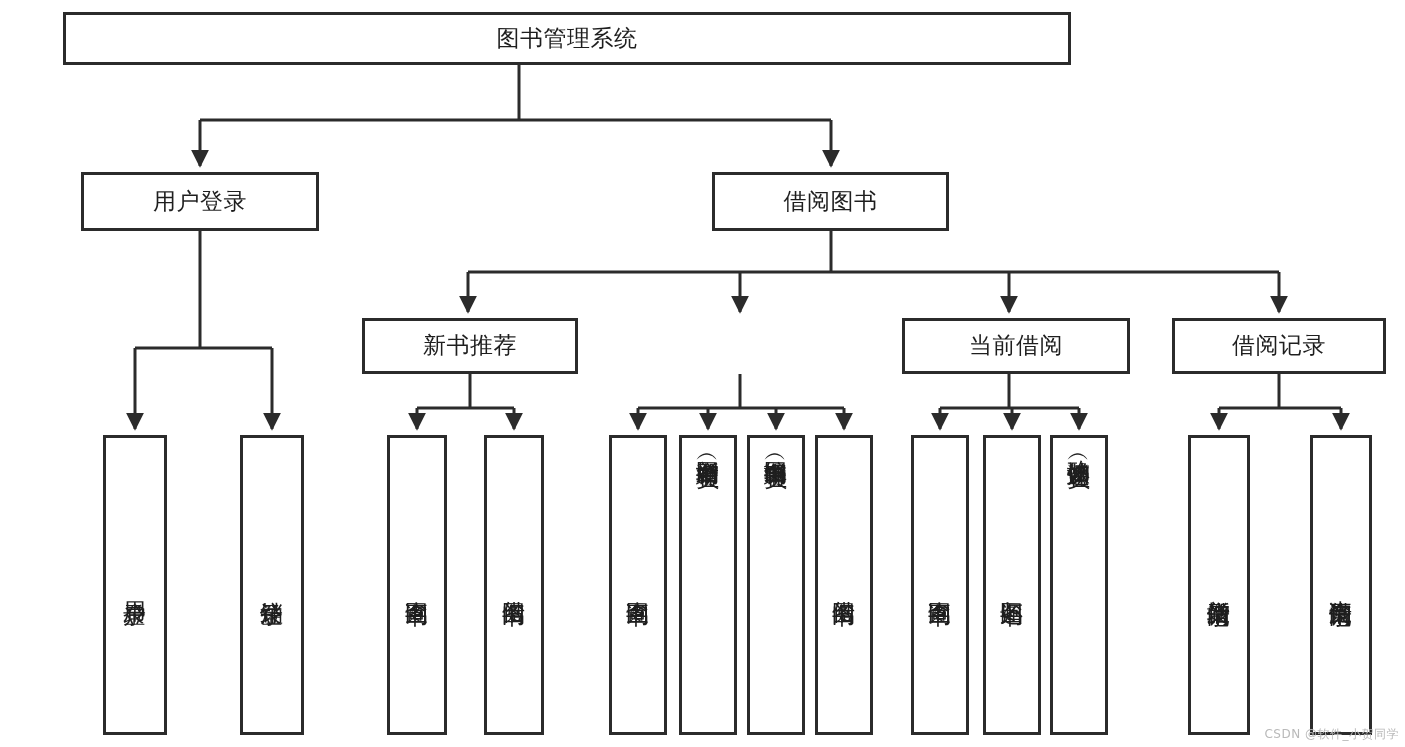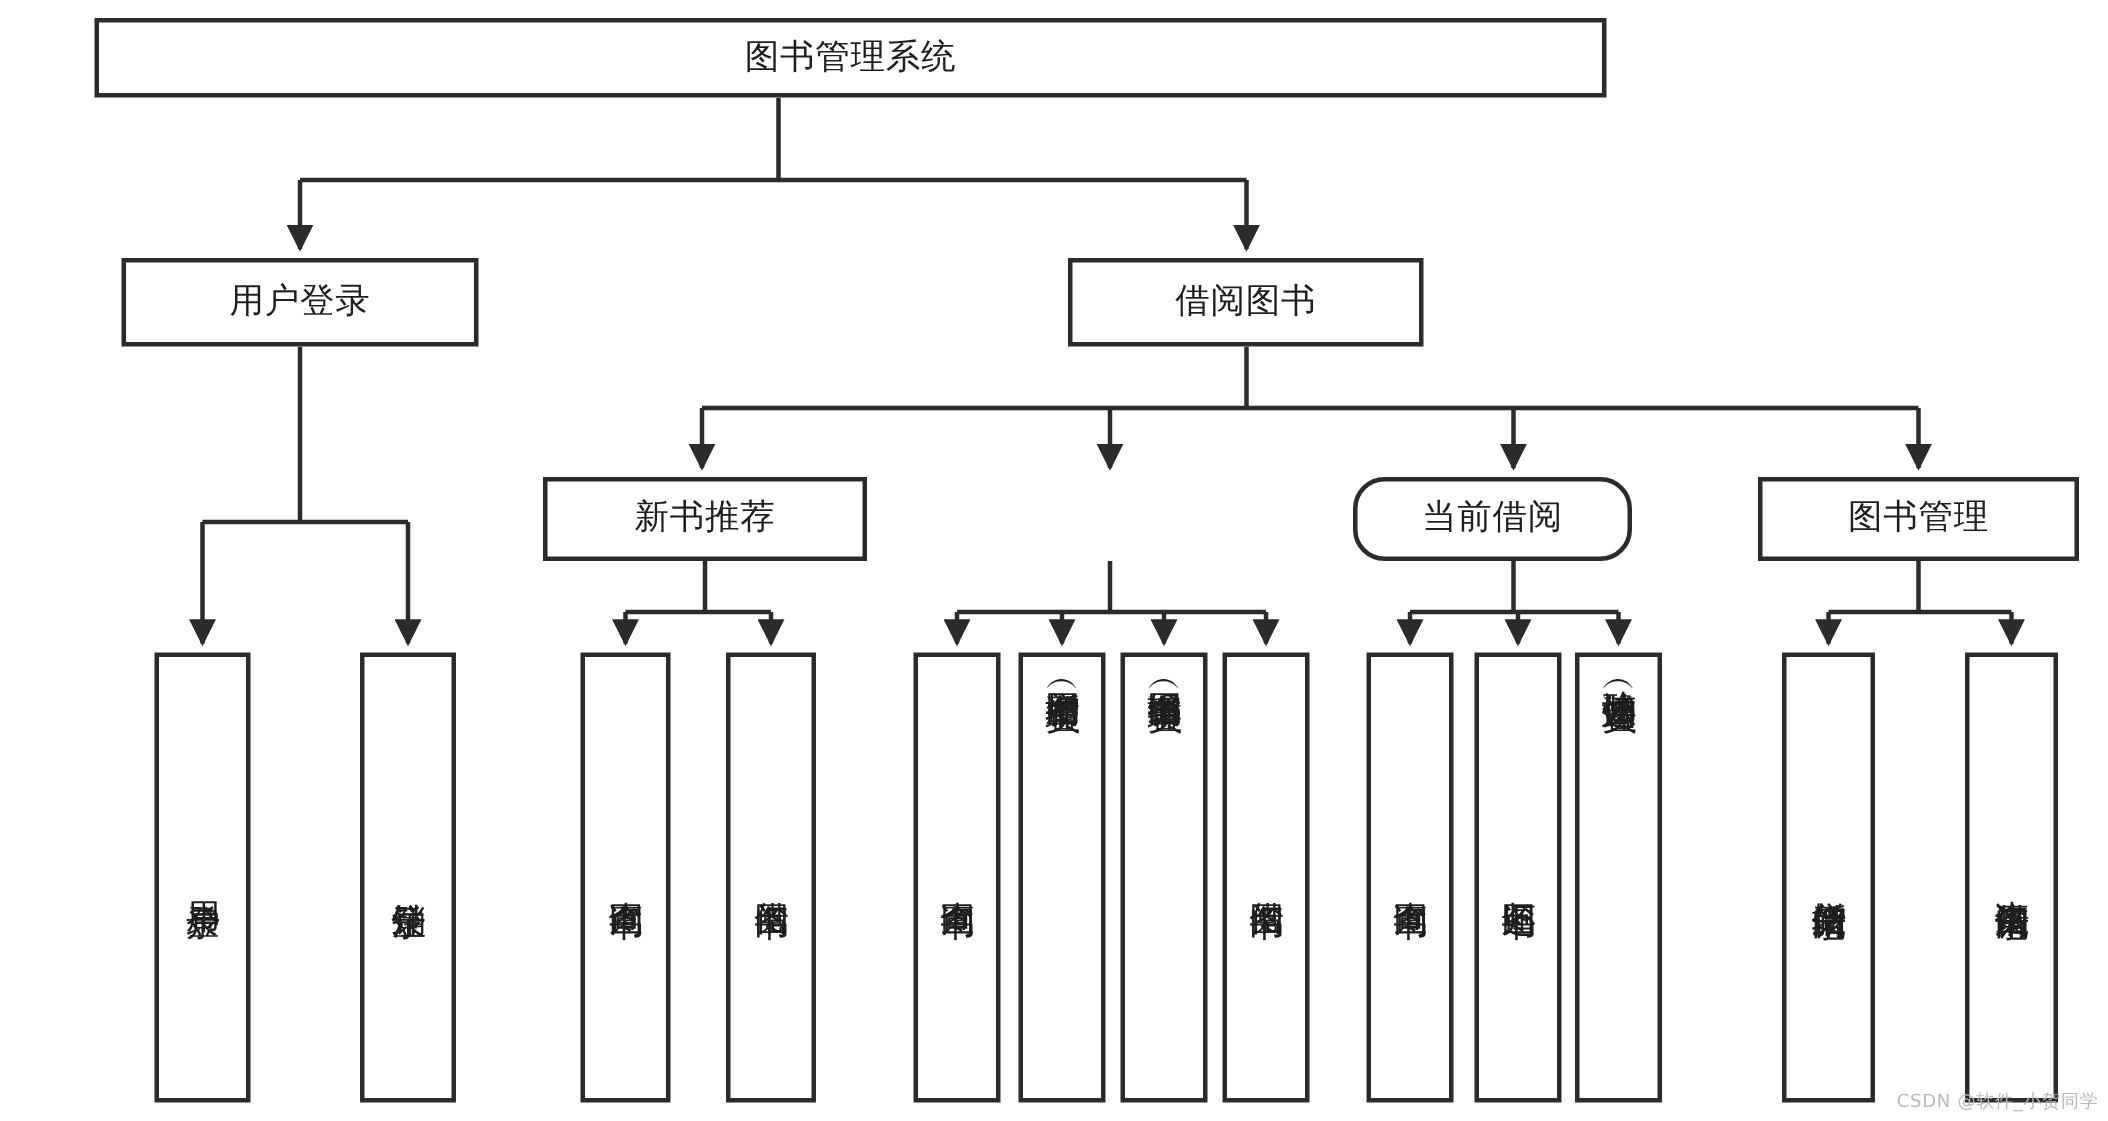--- a/index.html
+++ b/index.html
@@ -140,25 +140,25 @@
   <div class="node node-h" style="left:81px; top:172px; width:238px; height:59px;">
     <span class="node-label">用户登录</span>
   </div>
   <div class="node node-h" style="left:712px; top:172px; width:237px; height:59px;">
     <span class="node-label">借阅图书</span>
   </div>
 
   <div class="node node-h" style="left:362px; top:318px; width:216px; height:56px;text-align:right;">
     <span class="node-label">新书推荐</span>
   </div>
-  <div class="node node-h" style="left:902px; top:318px; width:186px; height:56px;border-radius:21px;">
+  <div class="node node-h" style="left:902px; top:318px; width:228px; height:56px;">
     <span class="node-label">当前借阅</span>
   </div>
   <div class="node node-h" style="left:1172px; top:318px; width:214px; height:56px;">
-    <span class="node-label">图书管理</span>
+    <span class="node-label">借阅记录</span>
   </div>
 
   <div class="node node-v mid-text" style="left:103px; top:435px; width:64px; height:300px;">
     <span class="node-label">用户登录</span>
   </div>
   <div class="node node-v mid-text" style="left:240px; top:435px; width:64px; height:300px;">
     <span class="node-label">注销登录</span>
   </div>
 
   <div class="node node-v mid-text" style="left:387px; top:435px; width:60px; height:300px;">

